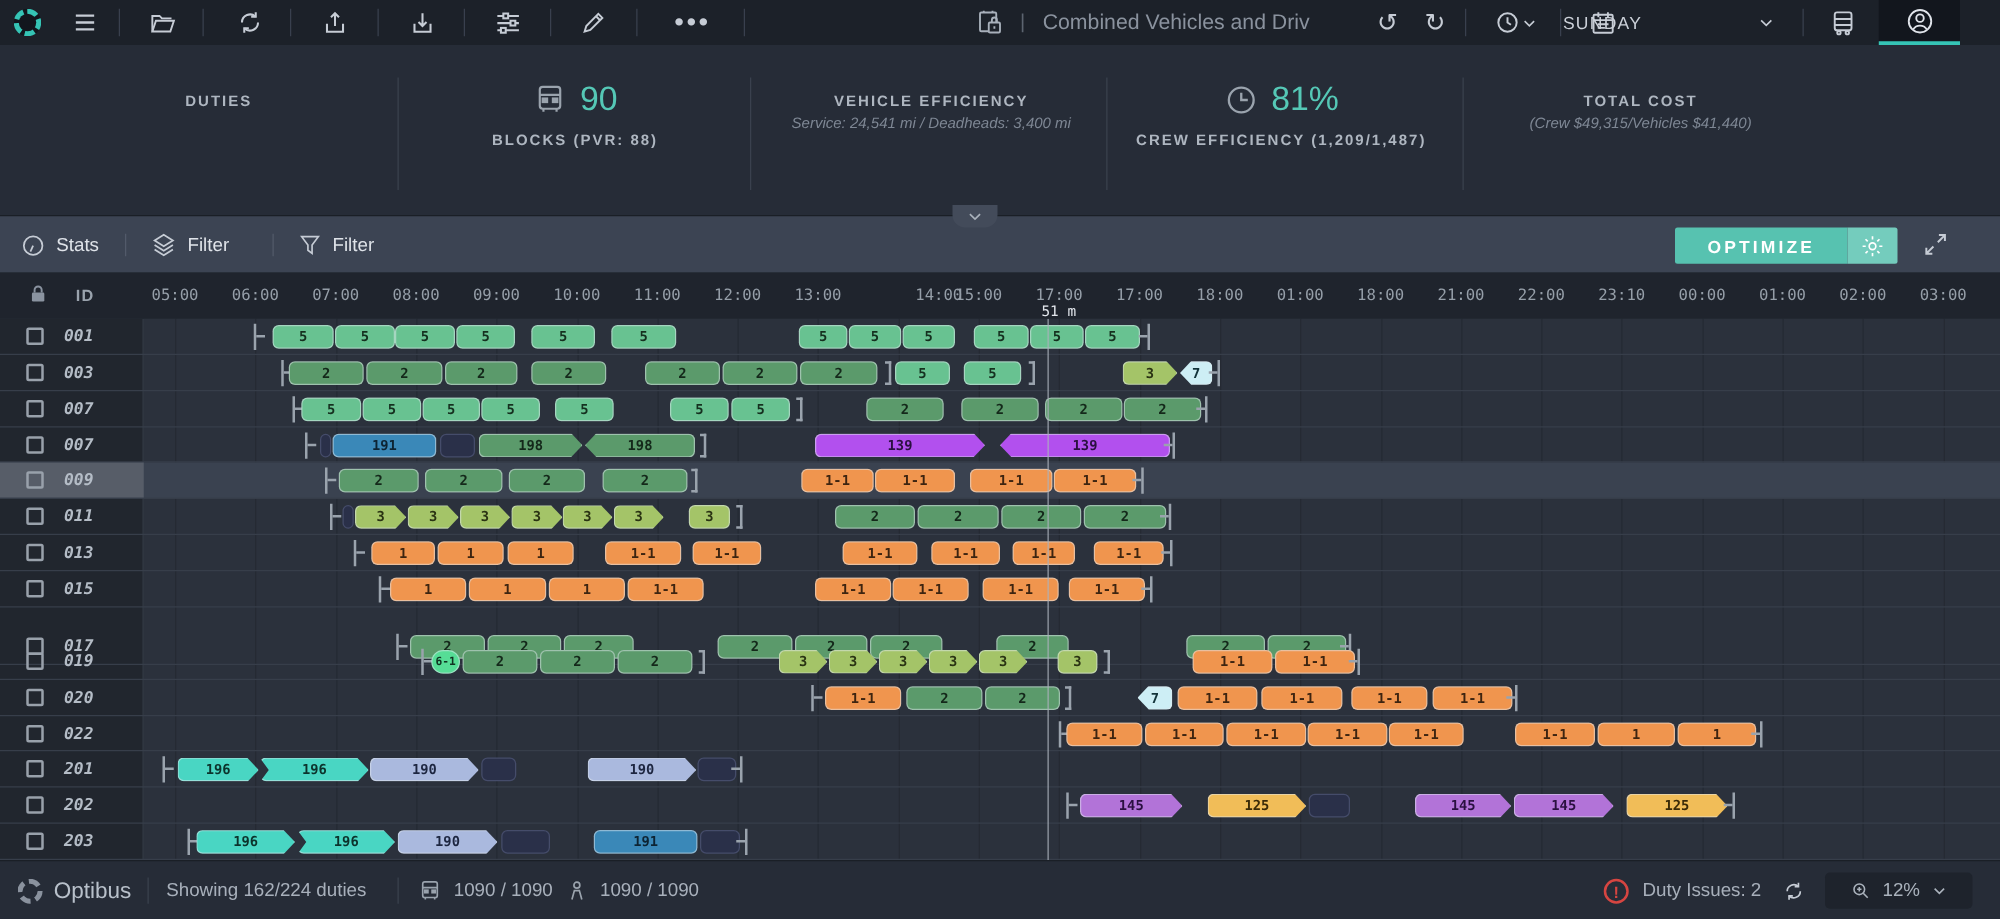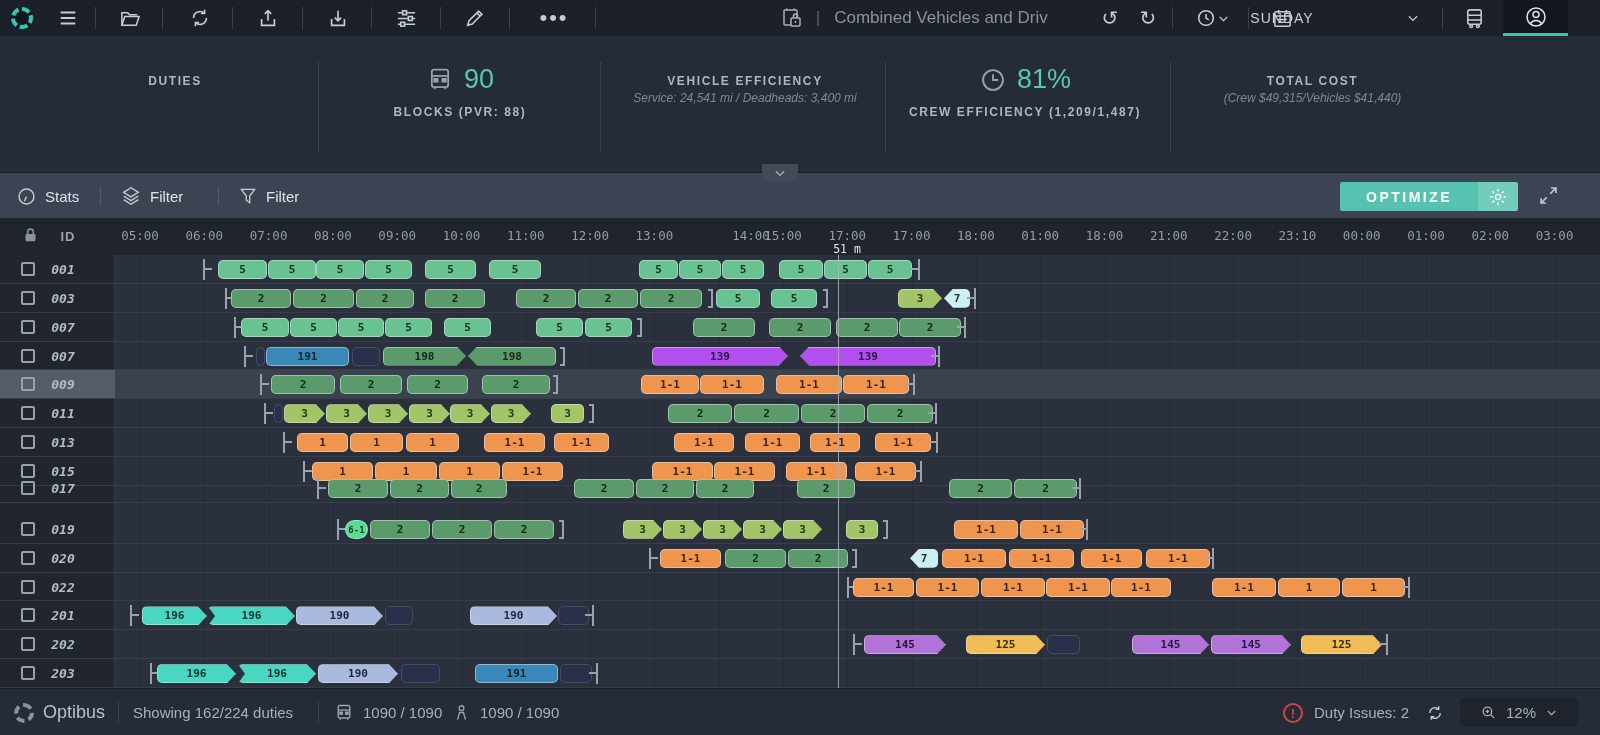--- a/index.html
+++ b/index.html
@@ -499,21 +499,21 @@
         <div class="bar" style="left: 312px; width: 61px; background: rgb(240, 149, 78); color: rgb(61, 36, 16);">1</div>
         <div class="bar" style="left: 375px; width: 62px; background: rgb(240, 149, 78); color: rgb(61, 36, 16);">1</div>
         <div class="bar" style="left: 439px; width: 61px; background: rgb(240, 149, 78); color: rgb(61, 36, 16);">1</div>
         <div class="bar" style="left: 502px; width: 61px; background: rgb(240, 149, 78); color: rgb(61, 36, 16);">1-1</div>
         <div class="bar" style="left: 652px; width: 61px; background: rgb(240, 149, 78); color: rgb(61, 36, 16);">1-1</div>
         <div class="bar" style="left: 714px; width: 61px; background: rgb(240, 149, 78); color: rgb(61, 36, 16);">1-1</div>
         <div class="bar" style="left: 786px; width: 61px; background: rgb(240, 149, 78); color: rgb(61, 36, 16);">1-1</div>
         <div class="bar" style="left: 855px; width: 61px; background: rgb(240, 149, 78); color: rgb(61, 36, 16);">1-1</div>
         <div class="hd2" style="left: 913px;"></div>
       </div>
-      <div class="grow" style="top: 219px;">
+      <div class="grow" style="top: 248px;">
         <div class="gpanel"></div>
         <span class="cbox"></span>
         <span class="gid">017</span>
         <div class="hd" style="left: 317px;"></div>
         <div class="bar" style="left: 328px; width: 60px; background: rgb(91, 154, 107); color: rgb(20, 40, 26);">2</div>
         <div class="bar" style="left: 390px; width: 59px; background: rgb(91, 154, 107); color: rgb(20, 40, 26);">2</div>
         <div class="bar" style="left: 451px; width: 56px; background: rgb(91, 154, 107); color: rgb(20, 40, 26);">2</div>
         <div class="bar" style="left: 574px; width: 60px; background: rgb(91, 154, 107); color: rgb(20, 40, 26);">2</div>
         <div class="bar" style="left: 636px; width: 58px; background: rgb(91, 154, 107); color: rgb(20, 40, 26);">2</div>
         <div class="bar" style="left: 696px; width: 58px; background: rgb(91, 154, 107); color: rgb(20, 40, 26);">2</div>

